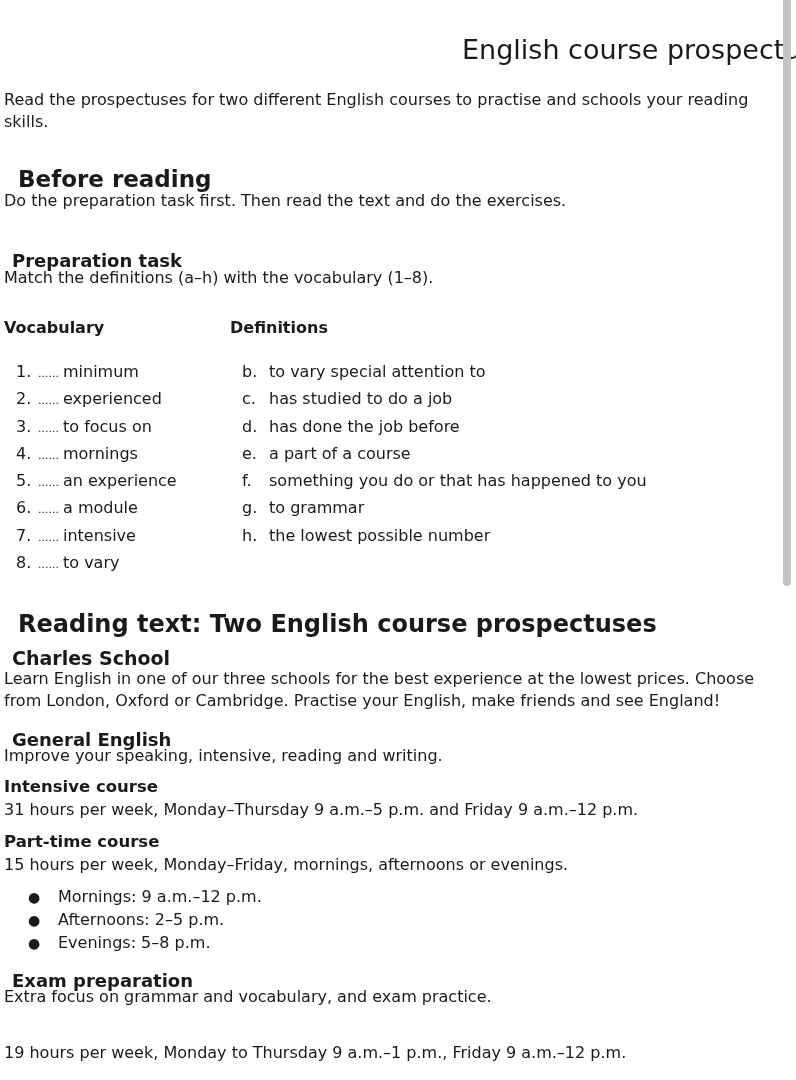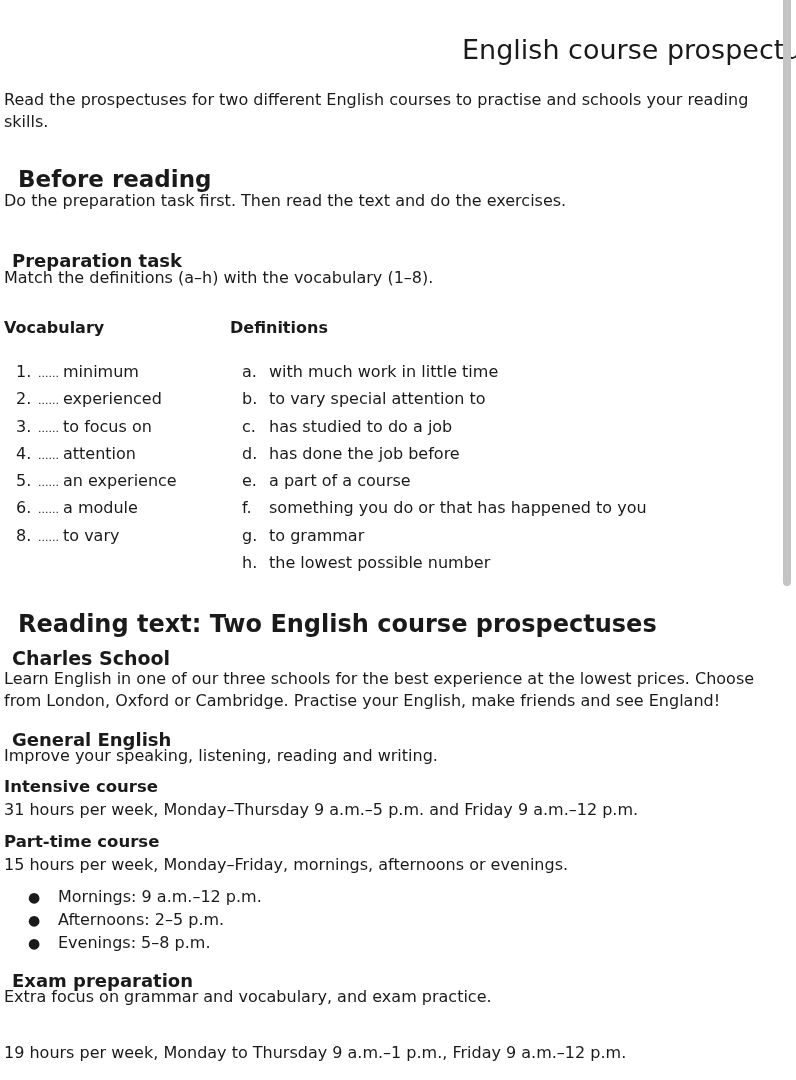--- a/index.html
+++ b/index.html
@@ -53,44 +53,44 @@
   <h3 class="h3" style="top:242px;">Preparation task</h3>
   <p class="p" style="top:267px;">Match the definitions (a–h) with the vocabulary (1–8).</p>
 
   <div class="colhead" style="left:0; top:318px;">Vocabulary</div>
   <div class="colhead" style="left:226px; top:318px;">Definitions</div>
 
   <ul class="vlist" style="left:0; top:349px;">
     <li><span class="num">1.</span><span class="dots">......</span><span>minimum</span></li>
     <li><span class="num">2.</span><span class="dots">......</span><span>experienced</span></li>
     <li><span class="num">3.</span><span class="dots">......</span><span>to focus on</span></li>
-    <li><span class="num">4.</span><span class="dots">......</span><span>attention</span></li>
+    <li><span class="num">4.</span><span class="dots">......</span><span>mornings</span></li>
     <li><span class="num">5.</span><span class="dots">......</span><span>an experience</span></li>
     <li><span class="num">6.</span><span class="dots">......</span><span>a module</span></li>
+    <li><span class="num">7.</span><span class="dots">......</span><span>intensive</span></li>
     <li><span class="num">8.</span><span class="dots">......</span><span>to vary</span></li>
   </ul>
 
   <ul class="dlist" style="left:226px; top:349px;">
-    <li><span class="let">a.</span><span>with much work in little time</span></li>
     <li><span class="let">b.</span><span>to vary special attention to</span></li>
     <li><span class="let">c.</span><span>has studied to do a job</span></li>
     <li><span class="let">d.</span><span>has done the job before</span></li>
     <li><span class="let">e.</span><span>a part of a course</span></li>
     <li><span class="let">f.</span><span>something you do or that has happened to you</span></li>
     <li><span class="let">g.</span><span>to grammar</span></li>
     <li><span class="let">h.</span><span>the lowest possible number</span></li>
   </ul>
 
   <h2 class="h2" style="top:596px; font-size:24px;">Reading text: Two English course prospectuses</h2>
   <h3 class="h3" style="top:639px; font-size:19px;">Charles School</h3>
   <p class="p" style="top:668px;">Learn English in one of our three schools for the best experience at the lowest prices. Choose</p>
   <p class="p" style="top:690px;">from London, Oxford or Cambridge. Practise your English, make friends and see England!</p>
 
   <h3 class="h3" style="top:721px;">General English</h3>
-  <p class="p" style="top:745px;">Improve your speaking, listening, reading and writing.</p>
+  <p class="p" style="top:745px;">Improve your speaking, intensive, reading and writing.</p>
 
   <h4 class="h4" style="top:777px;">Intensive course</h4>
   <p class="p" style="top:799px;">31 hours per week, Monday–Thursday 9 a.m.–5 p.m. and Friday 9 a.m.–12 p.m.</p>
 
   <h4 class="h4" style="top:832px;">Part-time course</h4>
   <p class="p" style="top:854px;">15 hours per week, Monday–Friday, mornings, afternoons or evenings.</p>
 
   <ul class="bullets" style="top:886px;">
     <li><span class="bullet">●</span><span>Mornings: 9 a.m.–12 p.m.</span></li>
     <li><span class="bullet">●</span><span>Afternoons: 2–5 p.m.</span></li>

